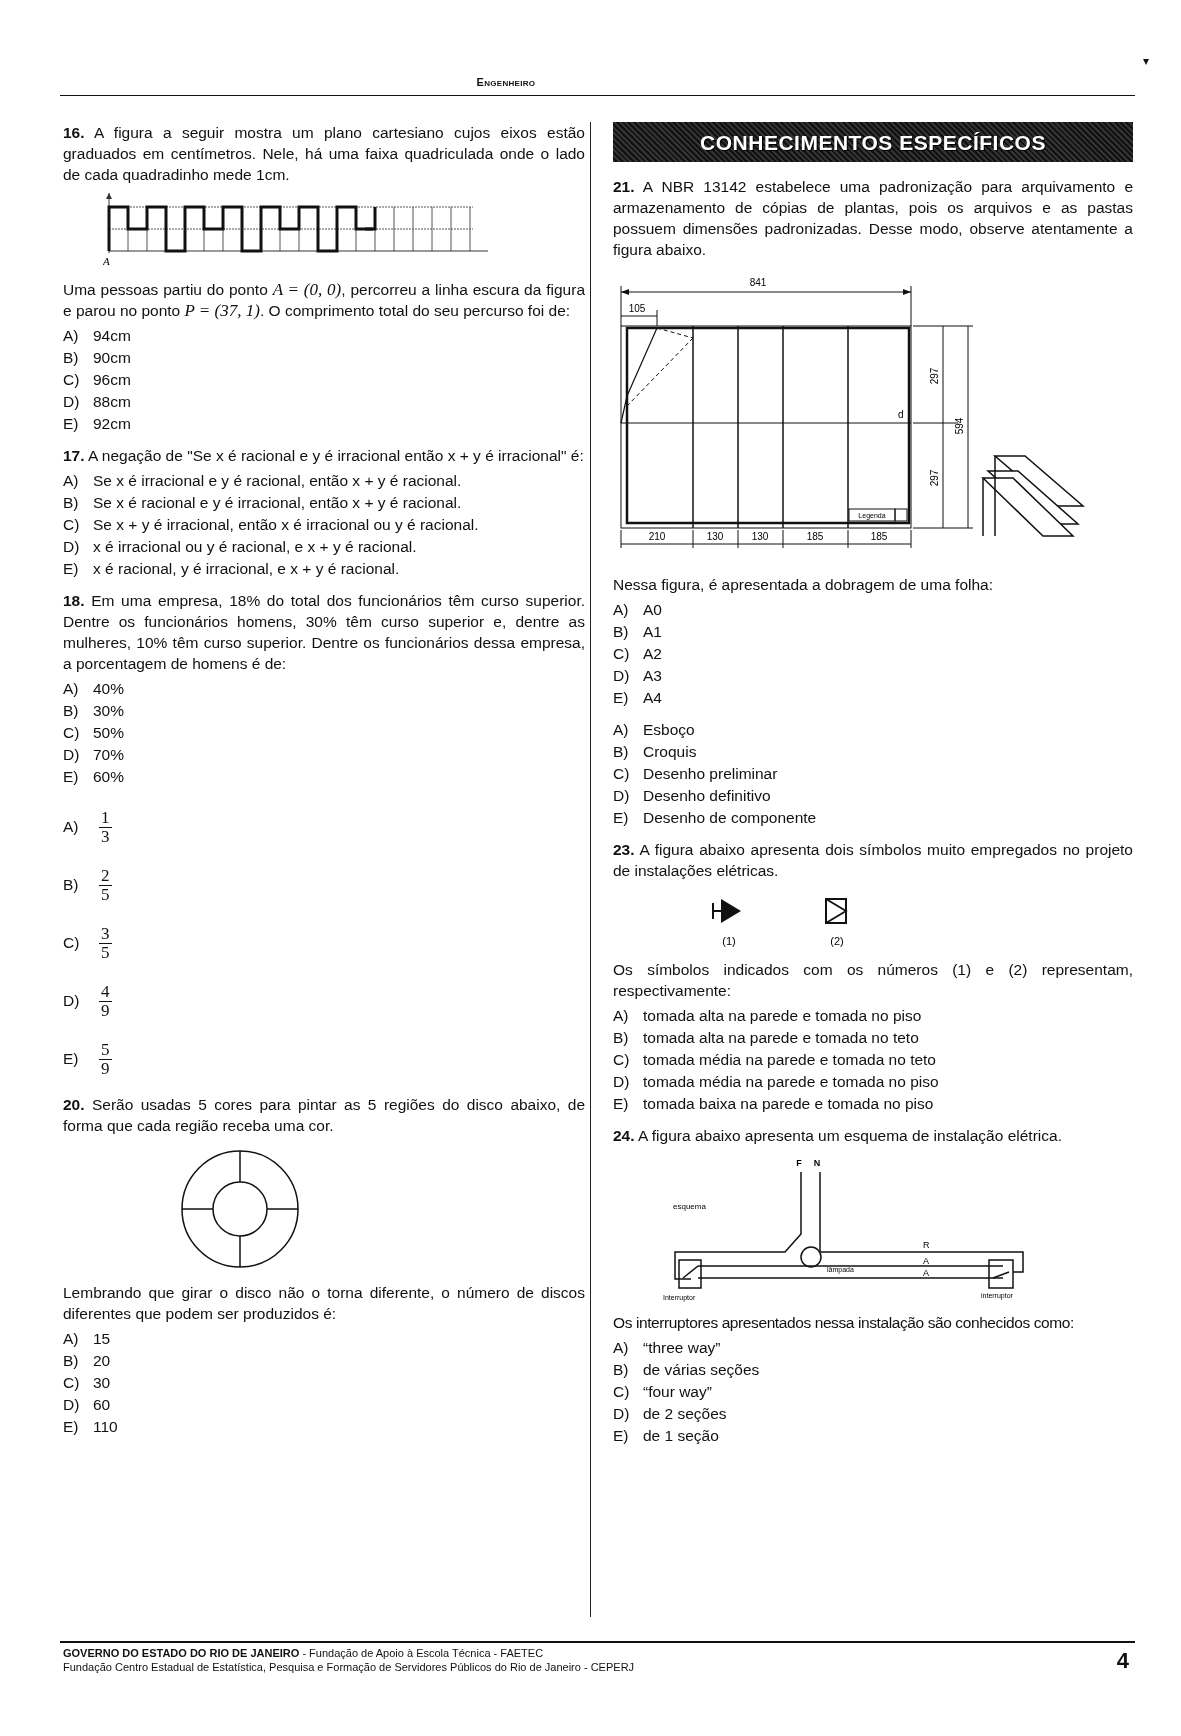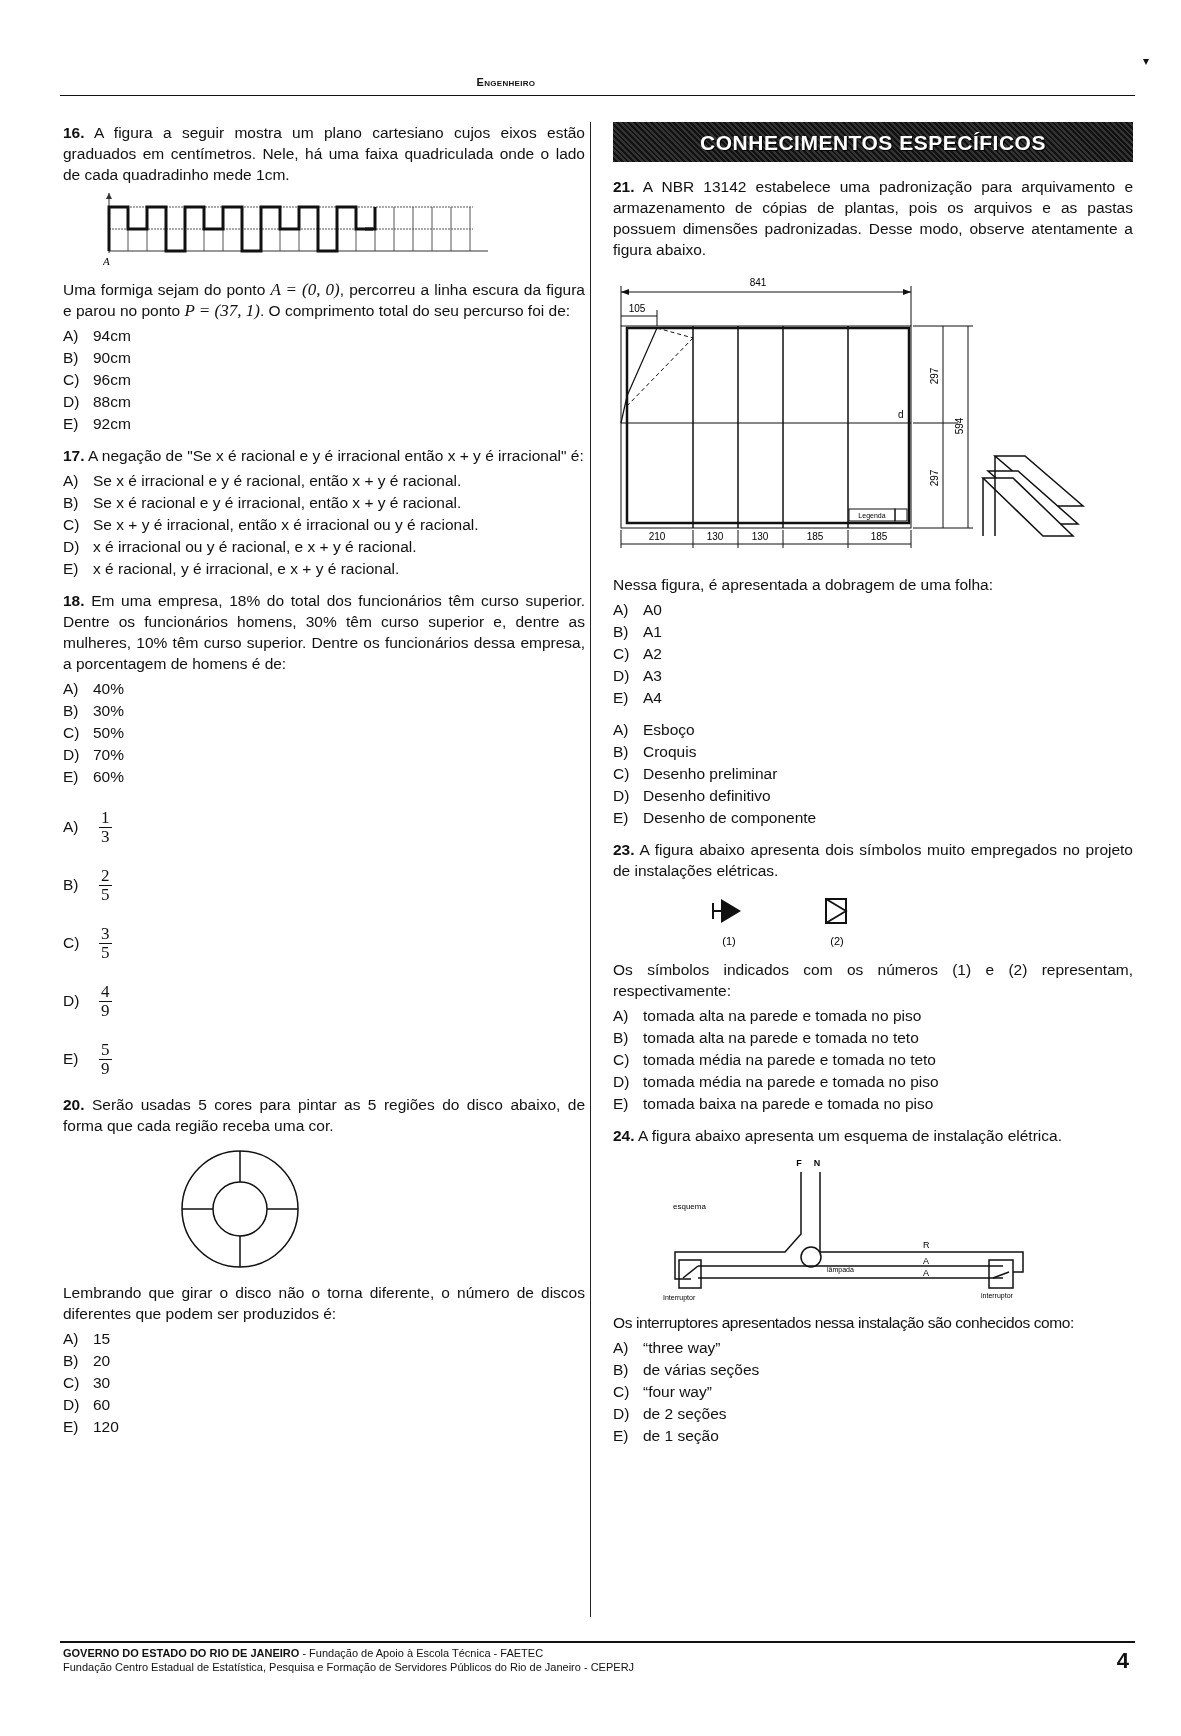--- a/index.html
+++ b/index.html
@@ -70,21 +70,21 @@
           <line x1="367" x2="367" y1="14" y2="58"></line>
         </g>
       <line x1="6" y1="58" x2="385" y2="58" stroke="#333" stroke-width="1"></line>
       <line x1="6" y1="0" x2="6" y2="60" stroke="#333" stroke-width="1"></line>
       <polygon points="6,0 3,6 9,6" fill="#333"></polygon>
       <polyline id="ant-path" fill="none" stroke="#111" stroke-width="3" points="6,58 6,14 25,14 25,36 44,36 44,14 63,14 63,58 82,58 82,14 101,14 101,36 120,36 120,14 139,14 139,58 158,58 158,14 177,14 177,36 196,36 196,14 215,14 215,58 234,58 234,14 253,14 253,36 272,36 272,14"></polyline>
       <line x1="262" y1="36" x2="270" y2="36" stroke="#111" stroke-width="3"></line>
       <line x1="272" y1="14" x2="272" y2="30" stroke="#111" stroke-width="1.5"></line>
       <text x="0" y="72" font-size="11" font-style="italic" font-family="Liberation Serif, serif">A</text>
     </svg>
-    <p><span>Uma formiga sejam do ponto </span><span class="math">A = (0, 0)</span><span>, percorreu a linha escura da figura e parou no ponto </span><span class="math">P = (37, 1)</span><span>. O comprimento total do seu percurso foi de:</span></p>
+    <p><span>Uma pessoas partiu do ponto </span><span class="math">A = (0, 0)</span><span>, percorreu a linha escura da figura e parou no ponto </span><span class="math">P = (37, 1)</span><span>. O comprimento total do seu percurso foi de:</span></p>
     <ul class="opts">
       <li>
           <span class="l">A)</span>
           <span>94cm</span>
         </li>
       <li>
           <span class="l">B)</span>
           <span>90cm</span>
         </li>
       <li>
@@ -217,21 +217,21 @@
       <li>
           <span class="l">C)</span>
           <span>30</span>
         </li>
       <li>
           <span class="l">D)</span>
           <span>60</span>
         </li>
       <li>
           <span class="l">E)</span>
-          <span>120</span>
+          <span>110</span>
         </li>
     </ul>
   </div>
 </div>
 
 <div class="col right">
   <div class="section-banner">CONHECIMENTOS ESPECÍFICOS</div>
 
   <div class="q" style="margin-bottom:10px;">
     <p><span class="qn">21.</span> <span>A NBR 13142 estabelece uma padronização para arquivamento e armazenamento de cópias de plantas, pois os arquivos e as pastas possuem dimensões padronizadas. Desse modo, observe atentamente a figura abaixo.</span></p>

